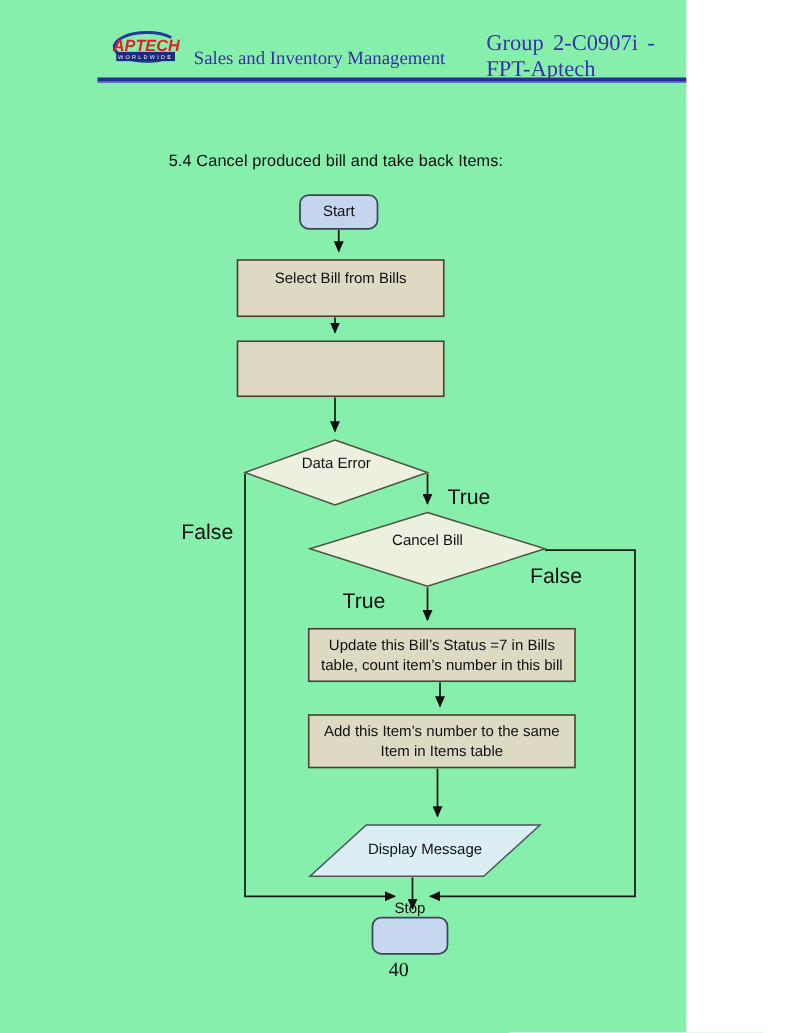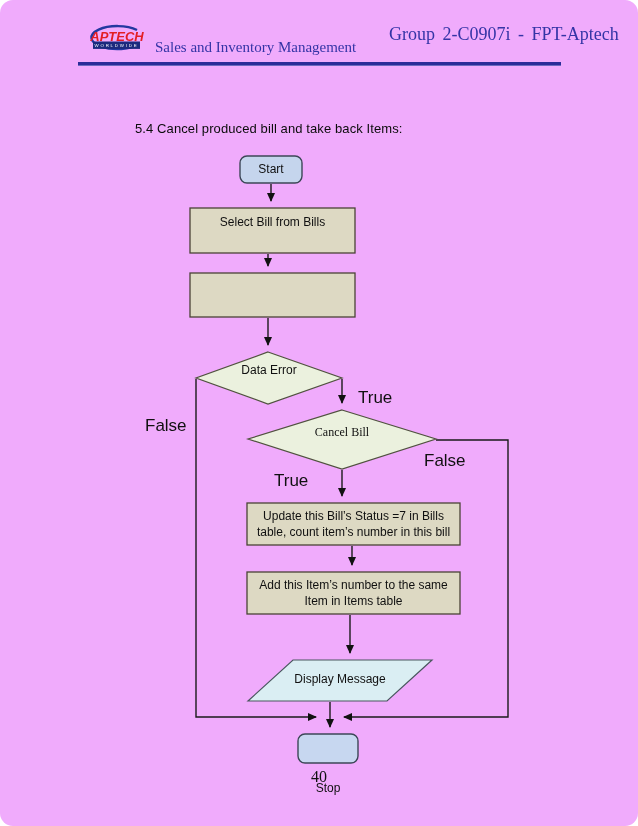--- a/index.html
+++ b/index.html
@@ -1,19 +1,18 @@
 <!DOCTYPE html>
 <html><head>
 <meta charset="utf-8">
 <style>
   html,body{margin:0;padding:0;background:#fff;}
   .page{
-    position:relative;width:638px;height:826px;background:#f0abfc;overflow:hidden;
+    position:relative;width:549px;height:826px;background:#86efac;overflow:hidden;
     font-family:"Liberation Sans",sans-serif;
-    border-radius:13px;
   }
   
   .hdr-title{
     position:absolute;left:155px;top:39px;
     font-family:"Liberation Serif",serif;font-size:15px;color:#3434a6;
   }
   .hdr-group{
     position:absolute;left:345px;top:24px;
     font-family:"Liberation Serif",serif;font-size:18px;color:#3434a6;word-spacing:3px;margin-left:44px;
   }
@@ -90,35 +89,35 @@
     <rect x="298" y="734" width="60" height="29" rx="7" fill="#c7d7f0" stroke="#3c4757" stroke-width="1.4"></rect>
   </svg>
 
   <div class="nlabel term" style="left:240px;top:156px;width:62px;height:27px;">Start</div>
 
   <div class="nlabel" style="left:190px;top:215px;width:165px;">Select Bill from Bills</div>
 
 
   <div class="nlabel" style="left:196px;top:363px;width:146px;">Data Error</div>
 
-  <div class="nlabel" style="left:252px;top:425px;width:180px;font-family:Liberation Serif, serif;">Cancel Bill</div>
+  <div class="nlabel" style="left:252px;top:425px;width:180px;">Cancel Bill</div>
 
   <div class="nlabel" style="left:249px;top:508px;width:209px;line-height:16px;">
     <div>Update this Bill’s Status =7 in Bills</div>
     <div>table, count item’s number in this bill</div>
   </div>
 
   <div class="nlabel" style="left:249px;top:577px;width:209px;line-height:16px;">
     <div>Add this Item’s number to the same</div>
     <div>Item in Items table</div>
   </div>
 
   <div class="nlabel" style="left:260px;top:672px;width:160px;">Display Message</div>
 
-  <div class="nlabel term" style="left:298px;top:774px;width:60px;height:29px;">Stop</div>
+  <div class="nlabel term" style="left:298px;top:712px;width:60px;height:29px;">Stop</div>
 
   <div class="elabel" style="left:358px;top:388px;">True</div>
   <div class="elabel" style="left:145px;top:416px;">False</div>
   <div class="elabel" style="left:274px;top:471px;">True</div>
   <div class="elabel" style="left:424px;top:451px;">False</div>
 
   <div class="pagenum">40</div>
 
 </div>
 

